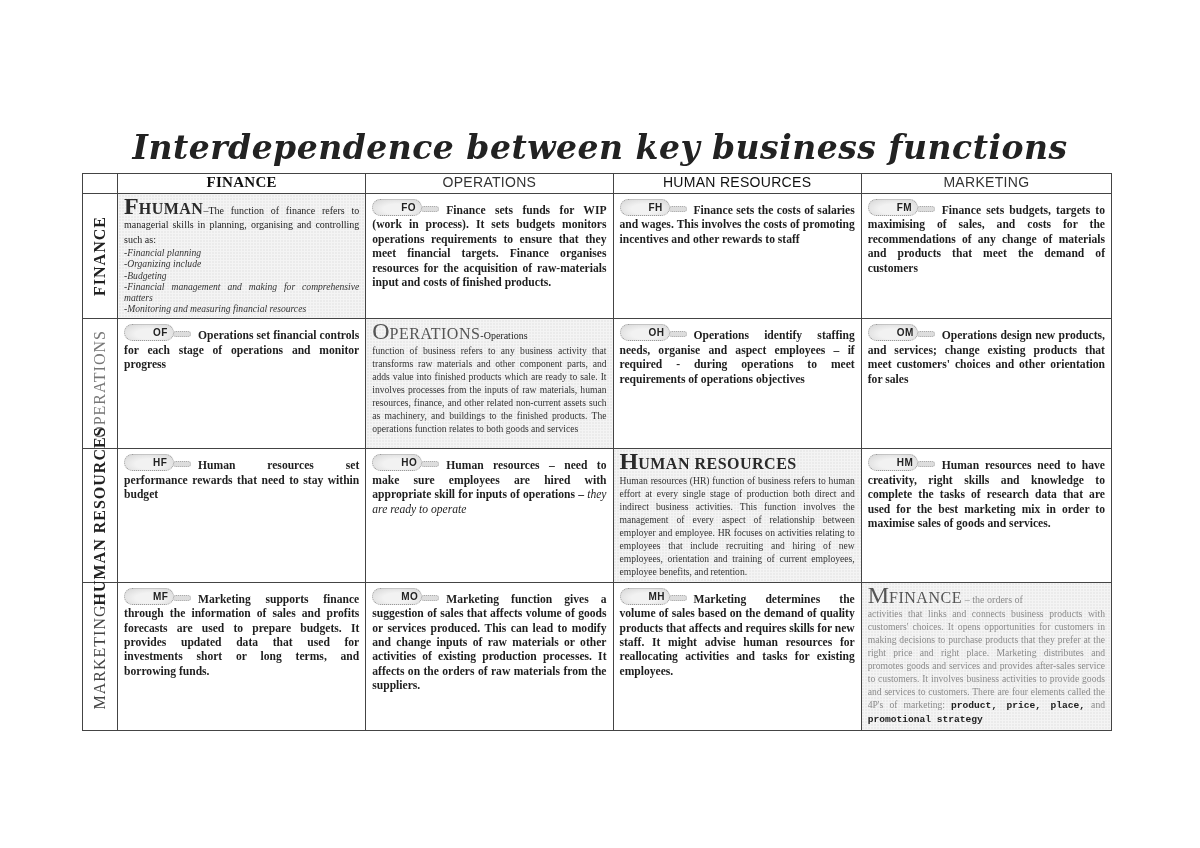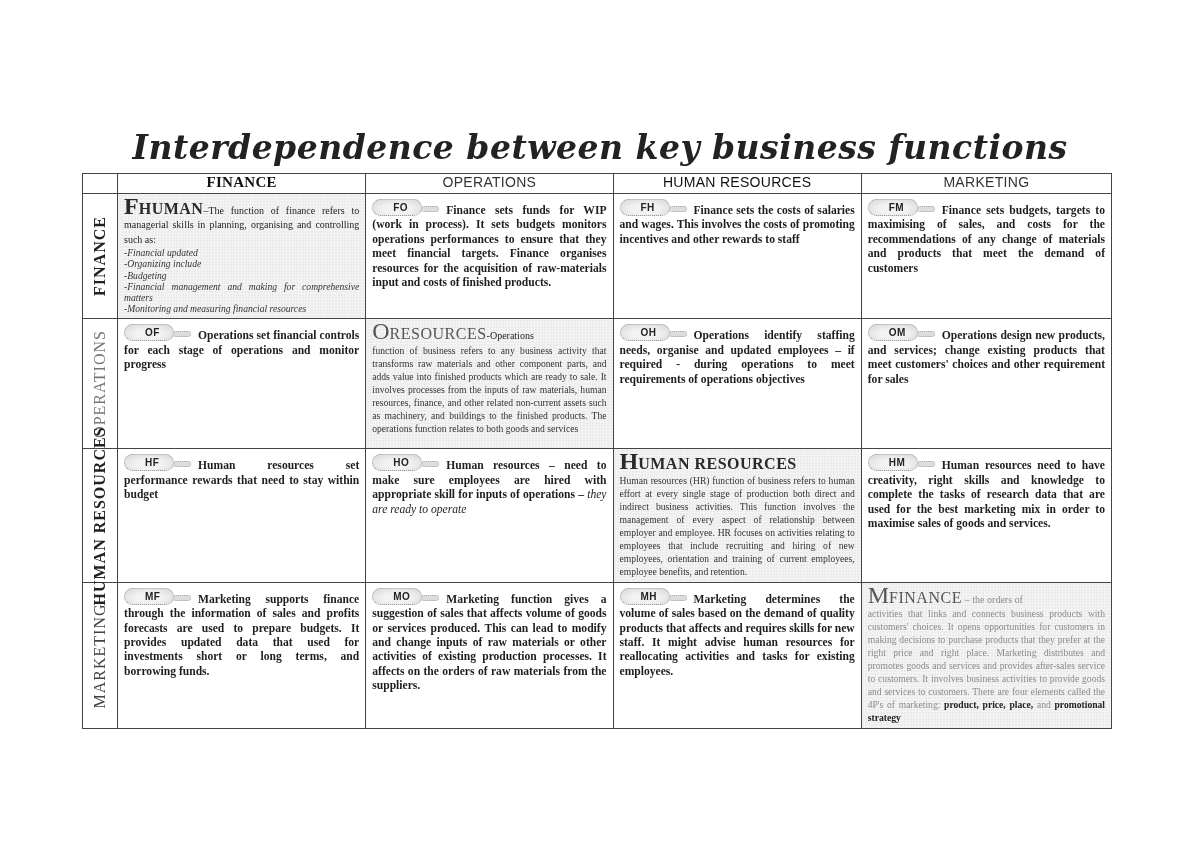--- a/index.html
+++ b/index.html
@@ -28,33 +28,33 @@
   .rl.fin { font-weight:bold; color:#222; font-size:17px; }
   .rl.ops { color:#777; font-size:16px; }
   .rl.hr { font-size:11px; font-weight:bold; color:#222; }
   .rl.mkt { color:#444; font-size:17px; }
   .cell { padding:5px 6px 4px 6px; font-size:11.6px; line-height:14.4px; text-align:justify; font-family:"Liberation Serif", serif; font-weight:bold; color:#1e1e1e; }
   .cloud {
     display:inline-block; position:relative; width:48px; height:15px; margin-right:6px; vertical-align:-2px;
     border-radius:10px; background:radial-gradient(ellipse at 50% 60%, #f2f2f2 40%, #d6d6d6 100%);
     border:1px dotted #999; text-align:left;
   }
-  .cloud .code { font-family:"Liberation Sans", sans-serif; font-weight:bold; font-size:10px; color:#222; position:absolute; left:20px; top:1px; letter-spacing:0.5px; }
+  .cloud .code { font-family:"Liberation Sans", sans-serif; font-weight:bold; font-size:10px; color:#222; position:absolute; left:28px; top:1px; letter-spacing:0.5px; }
   .cloud::after { content:""; position:absolute; right:-18px; top:6px; width:16px; height:4px; border-radius:3px; background:#ddd; border:1px dotted #aaa; }
   .spacer { display:inline-block; width:18px; }
   .diag { background:#f4f4f4; background-image:radial-gradient(#d0d0d0 0.6px, transparent 0.6px); background-size:3px 3px; }
   .diag .big { font-family:"Liberation Serif", serif; font-size:24px; font-weight:bold; color:#2a2a2a; }
   .diag .bigrest { font-family:"Liberation Serif", serif; font-size:16px; font-weight:bold; color:#2a2a2a; letter-spacing:0.5px; }
   .diag .lead { font-size:10px; font-weight:normal; }
   .diag .body { font-size:9.6px; line-height:13px; font-weight:normal; color:#333; }
   .diag .list { font-size:9.6px; line-height:11.2px; font-style:italic; font-weight:normal; color:#333; }
   .diag.ops .big, .diag.ops .bigrest { color:#555; font-weight:normal; }
   .diag.mkt .big, .diag.mkt .bigrest { color:#555; font-weight:normal; }
   .diag.mkt .body, .diag.mkt .lead { color:#8a8a8a; }
-  .diag.mkt b { color:#222; }
+  .diag.mkt b { color:#222;font-family:Liberation Mono, monospace; }
   .ital { font-style:italic; font-weight:normal; }
 </style>
 </head>
 <body>
 
 <div class="title">Interdependence between key business functions</div>
 
 <table class="grid">
   <colgroup>
     <col style="width:35px">
@@ -73,57 +73,57 @@
   </tr>
 
   <tr style="height:117px;">
     <td class="rowlabel">
           <span class="rl fin">FINANCE</span>
         </td>
     <td class="diag">
       <div class="cell">
         <span class="big">F</span><span class="bigrest">HUMAN</span><span class="lead">–The function of finance refers to managerial skills in planning, organising and controlling such as:</span>
         <div class="list">
-          <div>-Financial updated</div>
+          <div>-Financial planning</div>
           <div>-Organizing include</div>
           <div>-Budgeting</div>
           <div>-Financial management and making for comprehensive matters</div>
           <div>-Monitoring and measuring financial resources</div>
         </div>
       </div>
     </td>
     <td>
-          <div class="cell"><span class="cloud"><span class="code">FO</span></span><span class="spacer"></span><span>Finance sets funds for WIP (work in process). It sets budgets monitors operations performances to ensure that they meet financial targets. Finance organises resources for the acquisition of raw-materials input and costs of finished products.</span></div>
+          <div class="cell"><span class="cloud"><span class="code">FO</span></span><span class="spacer"></span><span>Finance sets funds for WIP (work in process). It sets budgets monitors operations requirements to ensure that they meet financial targets. Finance organises resources for the acquisition of raw-materials input and costs of finished products.</span></div>
         </td>
     <td>
           <div class="cell"><span class="cloud"><span class="code">FH</span></span><span class="spacer"></span><span>Finance sets the costs of salaries and wages. This involves the costs of promoting incentives and other rewards to staff</span></div>
         </td>
     <td>
           <div class="cell"><span class="cloud"><span class="code">FM</span></span><span class="spacer"></span><span>Finance sets budgets, targets to maximising of sales, and costs for the recommendations of any change of materials and products that meet the demand of customers</span></div>
         </td>
   </tr>
 
   <tr style="height:130px;">
     <td class="rowlabel">
           <span class="rl ops">OPERATIONS</span>
         </td>
     <td>
           <div class="cell"><span class="cloud"><span class="code">OF</span></span><span class="spacer"></span><span>Operations set financial controls for each stage of operations and monitor progress</span></div>
         </td>
     <td class="diag ops">
       <div class="cell">
-        <span class="big">O</span><span class="bigrest">RESOURCES</span><span class="lead">-Operations</span>
+        <span class="big">O</span><span class="bigrest">PERATIONS</span><span class="lead">-Operations</span>
         <div class="body">function of business refers to any business activity that transforms raw materials and other component parts, and adds value into finished products which are ready to sale. It involves processes from the inputs of raw materials, human resources, finance, and other related non-current assets such as machinery, and buildings to the finished products. The operations function relates to both goods and services</div>
       </div>
     </td>
     <td>
-          <div class="cell"><span class="cloud"><span class="code">OH</span></span><span class="spacer"></span><span>Operations identify staffing needs, organise and updated employees – if required - during operations to meet requirements of operations objectives</span></div>
+          <div class="cell"><span class="cloud"><span class="code">OH</span></span><span class="spacer"></span><span>Operations identify staffing needs, organise and aspect employees – if required - during operations to meet requirements of operations objectives</span></div>
         </td>
     <td>
-          <div class="cell"><span class="cloud"><span class="code">OM</span></span><span class="spacer"></span><span>Operations design new products, and services; change existing products that meet customers' choices and other requirement for sales</span></div>
+          <div class="cell"><span class="cloud"><span class="code">OM</span></span><span class="spacer"></span><span>Operations design new products, and services; change existing products that meet customers' choices and other orientation for sales</span></div>
         </td>
   </tr>
 
   <tr style="height:132px;">
     <td class="rowlabel">
           <span class="rl hr">HUMAN RESOURCES</span>
         </td>
     <td>
           <div class="cell"><span class="cloud"><span class="code">HF</span></span><span class="spacer"></span><span>Human resources set performance rewards that need to stay within budget</span></div>
         </td>

